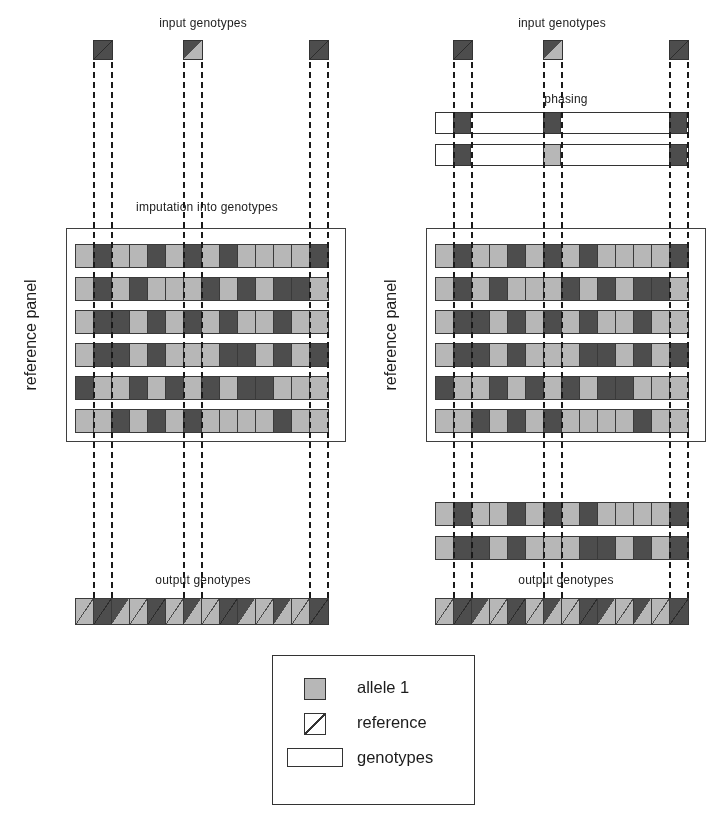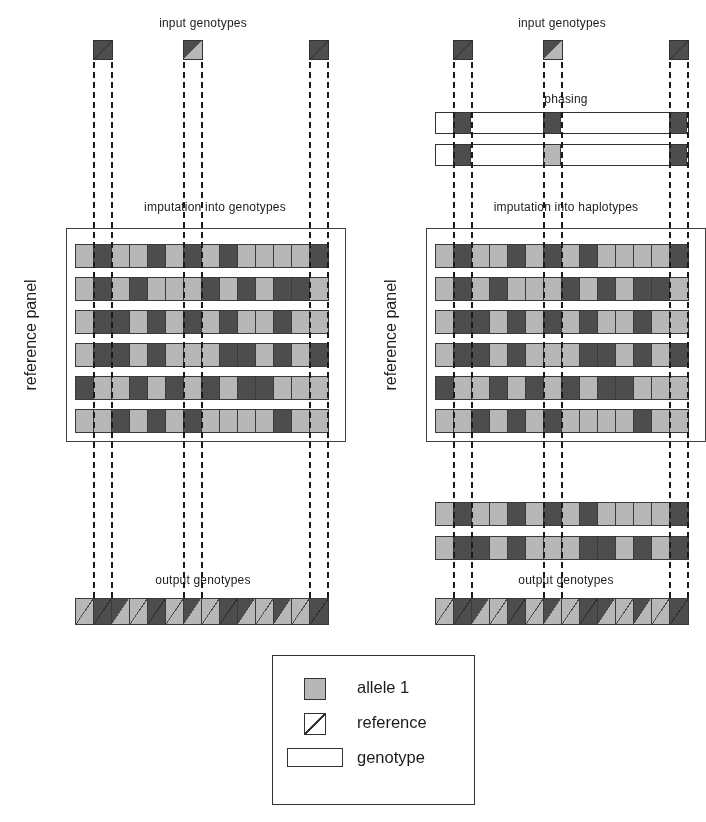--- a/index.html
+++ b/index.html
@@ -10,21 +10,21 @@
   }
   #diagram { position:absolute; left:0; top:0; width:706px; height:822px; }
 
   .title {
     position:absolute; font-size:12px; white-space:nowrap;
     transform:translateX(-50%); letter-spacing:0.2px;
   }
   .t-input-left  { left:203px; top:16px; }
   .t-input-right { left:562px; top:16px; }
   .t-phasing     { left:566px; top:92px; }
-  .t-imp-left    { left:215px; top:200px; }
+  .t-imp-left    { left:207px; top:200px; }
   .t-imp-right   { left:566px; top:200px; }
   .t-outhap      { left:566px; top:477px; }
   .t-outgen-left { left:203px; top:573px; }
   .t-outgen-right{ left:566px; top:573px; }
 
   .vlabel {
     position:absolute; font-size:16px; white-space:nowrap;
     transform:translate(-50%,-50%) rotate(-90deg);
   }
   .v-left  { left:31px;  top:335px; }
@@ -89,21 +89,20 @@
 </style>
 </head>
 <body style="--a1: #b7b7b7; --a2: #4d4d4d; --cb: #3a3a3a; background: rgb(255, 255, 255);">
 
 <div id="diagram">
 
   <div class="title t-input-left">input genotypes</div>
   <div class="title t-input-right">input genotypes</div>
   <div class="title t-phasing">phasing</div>
   <div class="title t-imp-left">imputation into genotypes</div>
-  <div class="title t-imp-right">imputation into haplotypes</div>
   <div class="title t-outgen-left">output genotypes</div>
   <div class="title t-outgen-right">output genotypes</div>
 
   <div class="vlabel v-left">reference panel</div>
   <div class="vlabel v-right">reference panel</div>
 
   <div class="panel-box box-left"></div>
   <div class="panel-box box-right"></div>
 
   <div id="legend">
@@ -116,21 +115,21 @@
       <div class="legend-row">
         <div class="legend-swatch-slot">
           <div class="sw sw-genotype"></div>
         </div>
         <div class="legend-label">reference</div>
       </div>
       <div class="legend-row">
         <div class="legend-swatch-slot">
           <div class="sw sw-haplotype"></div>
         </div>
-        <div class="legend-label">genotype</div>
+        <div class="legend-label">genotypes</div>
       </div>
     </div>
 <div class="geno-sq g-DD" style="left: 93px; top: 40px;"></div>
     <div class="dash" style="left: 93px; top: 62px; height: 536px;"></div>
     <div class="dash" style="left: 111px; top: 62px; height: 536px;"></div>
     <div class="geno-sq g-HET" style="left: 183px; top: 40px;"></div>
     <div class="dash" style="left: 183px; top: 62px; height: 536px;"></div>
     <div class="dash" style="left: 201px; top: 62px; height: 536px;"></div>
     <div class="geno-sq g-DD" style="left: 309px; top: 40px;"></div>
     <div class="dash" style="left: 309px; top: 62px; height: 536px;"></div>

